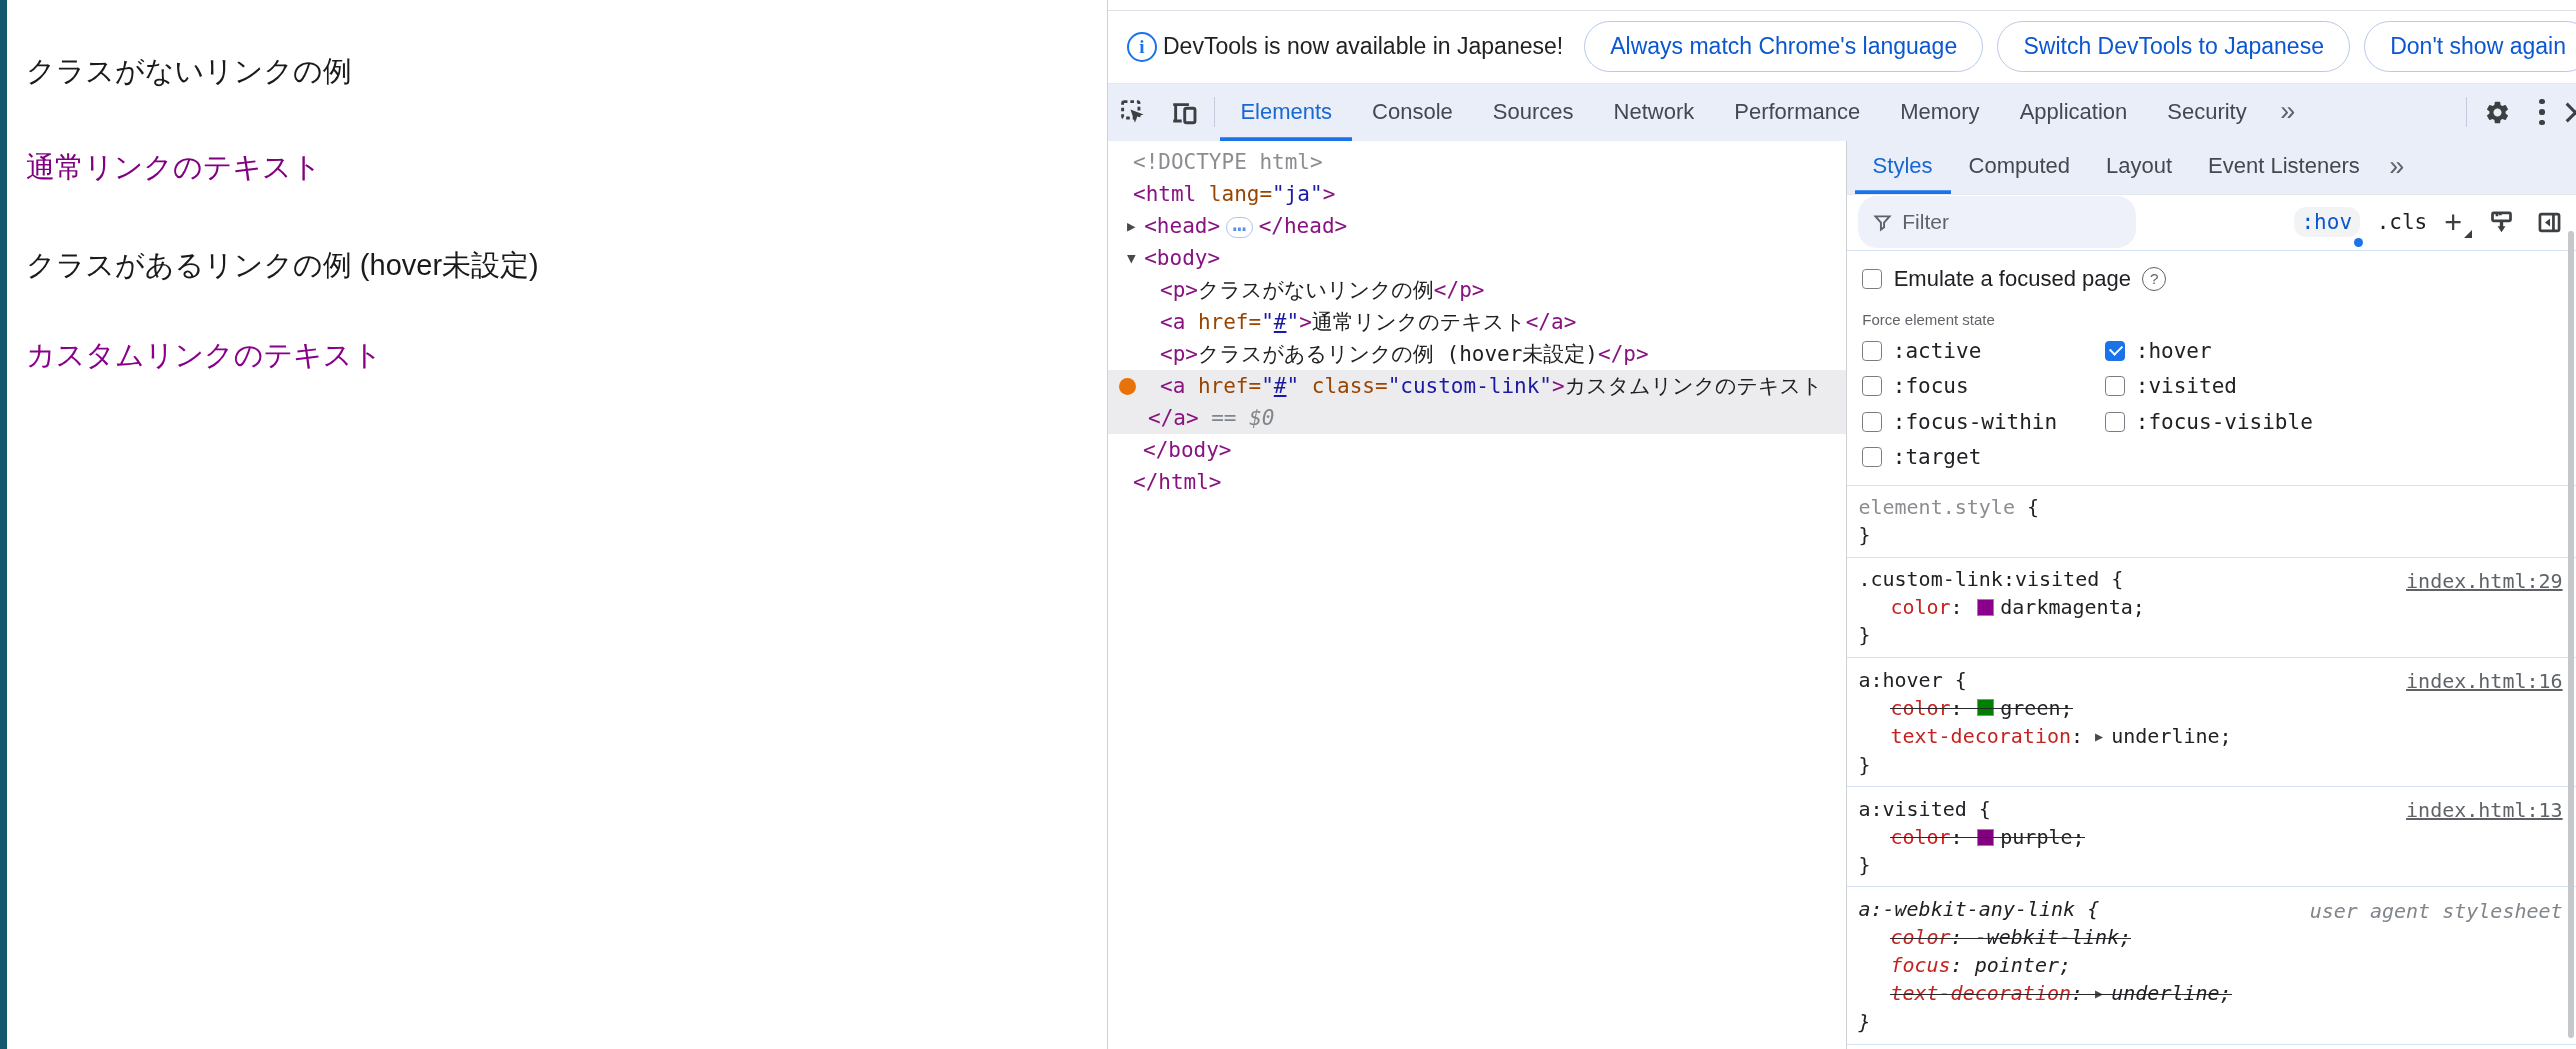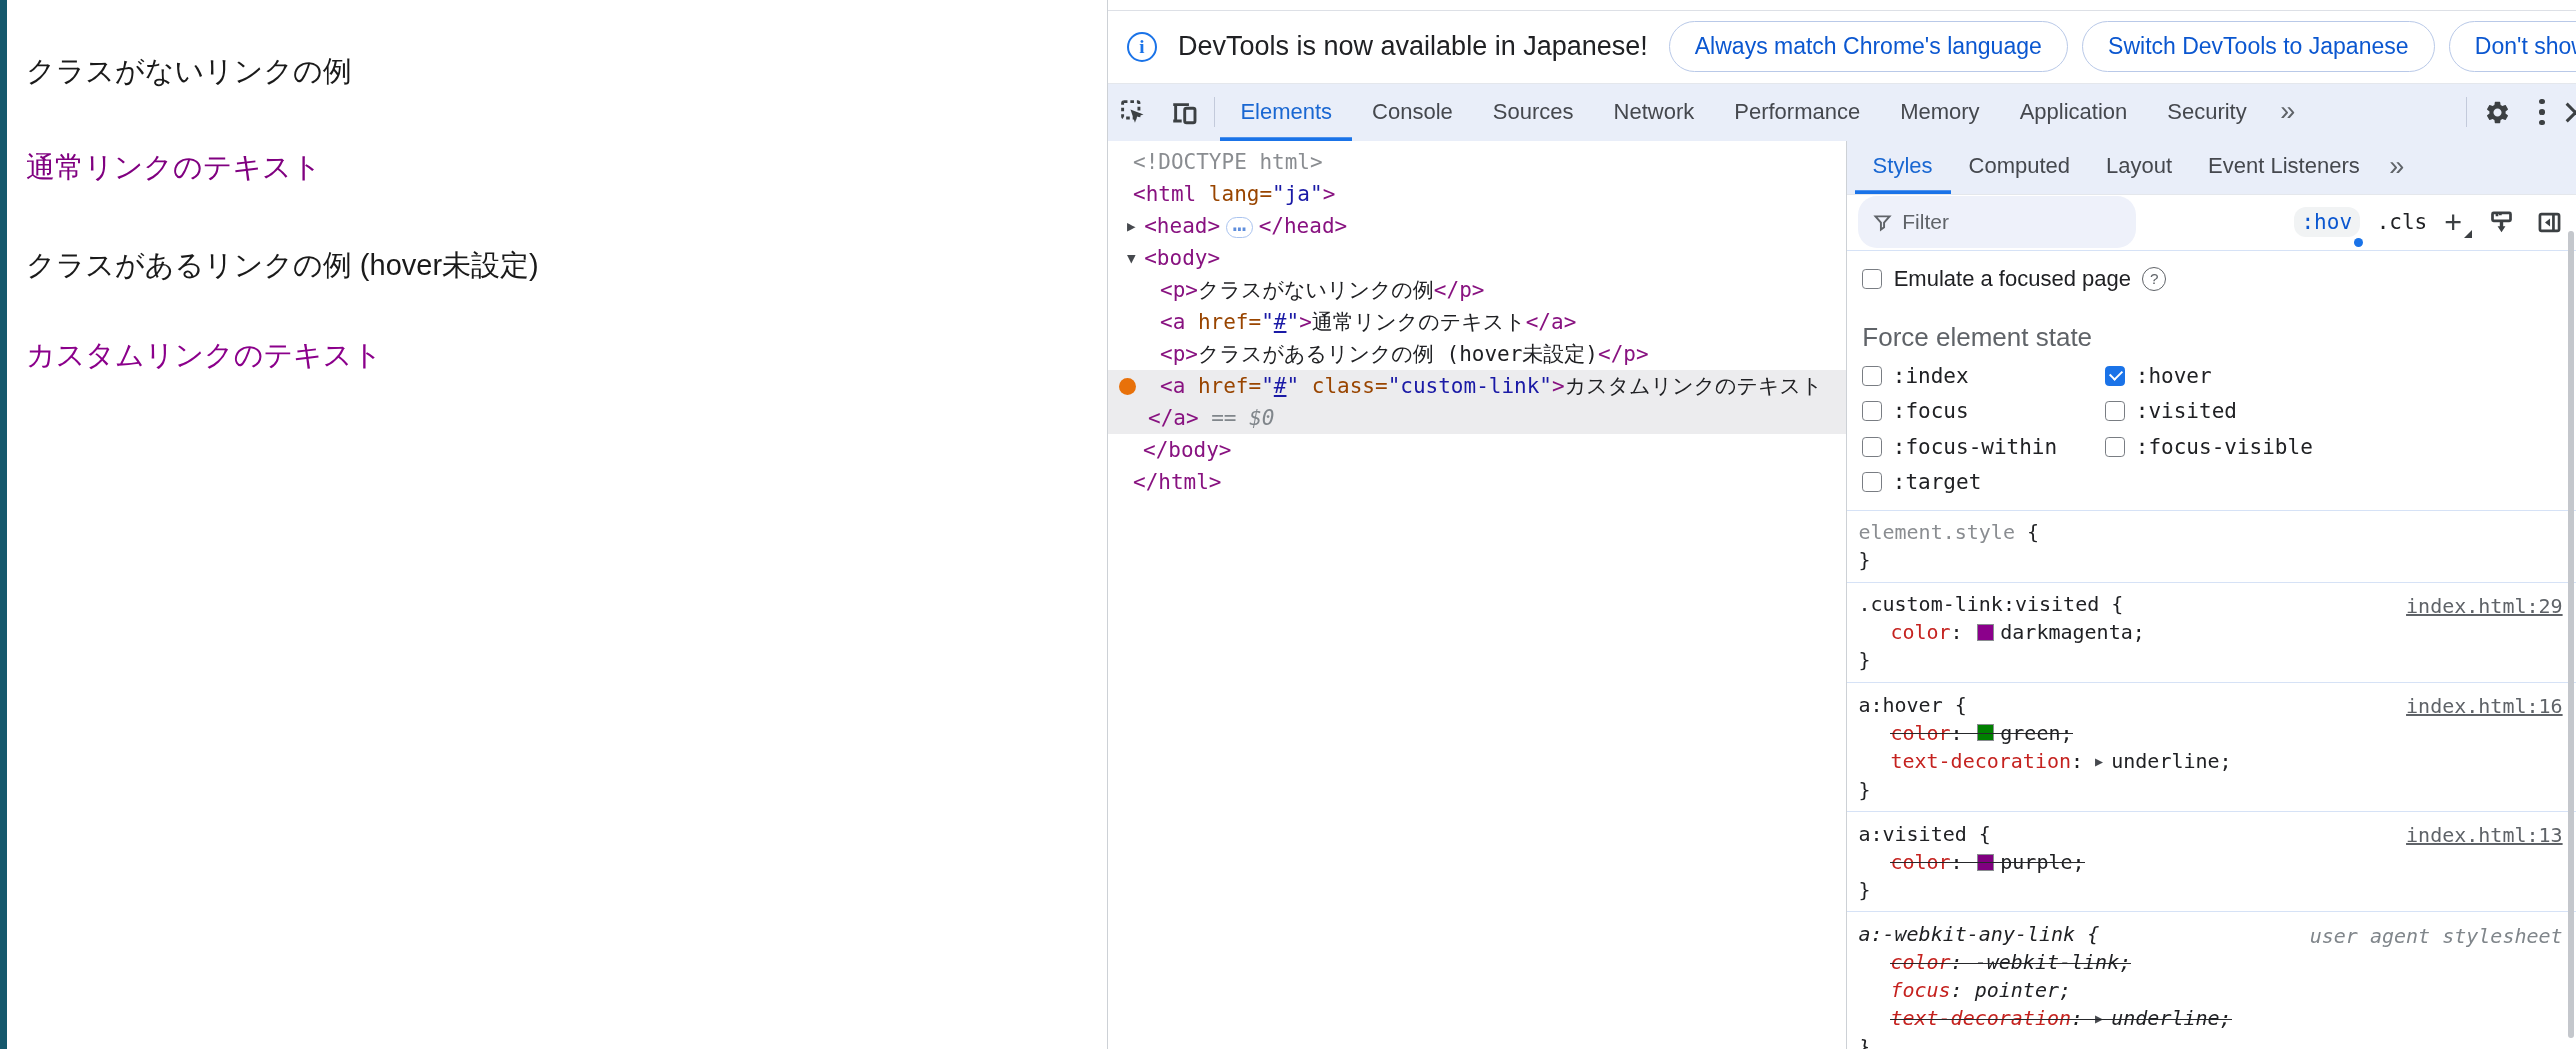--- a/index.html
+++ b/index.html
@@ -17,21 +17,21 @@
   .devtools { position:absolute; left:1107px; top:0; width:1469px; height:1049px;
               border-left:1px solid #cdd1d6; background:#fff; display:flex; flex-direction:column; }
 
   
   .infobar { margin-top:9.5px; height:74px; flex:0 0 74px; border-top:1px solid #dde0e6;
              border-bottom:1px solid #e4e7ec; display:flex; align-items:center;
              padding:0 19px; background:#fff; }
   .info-icon { width:30px; height:30px; border:2.9px solid #1a73e8; border-radius:50%;
                color:#1a73e8; font-size:19px; font-weight:bold; display:flex;
                align-items:center; justify-content:center; flex:0 0 30px; font-family:"Liberation Serif",serif; }
-  .infobar-msg { font-size:27px; color:#202124; margin-left:21px; white-space:nowrap;text-align:center; }
+  .infobar-msg { font-size:23px; color:#202124; margin-left:6px; white-space:nowrap;text-align:center; }
   .infobar-buttons { display:flex; align-items:center; gap:14.3px; margin-left:21px; }
   .pill-btn { border:1.9px solid #b9c9e8; border-radius:26px; height:51px; padding:0 25px;
               display:flex; align-items:center; font-size:23px; color:#0b57d0;
               background:#fff; white-space:nowrap; cursor:pointer; }
 
   
   .toolbar { height:57px; flex:0 0 57px; background:#e9eef9; display:flex; align-items:center; }
   .tbicon { width:50px; height:42px; display:flex; align-items:center; justify-content:center; cursor:pointer; }
   .vsep { width:1px; height:30.5px; background:#c3cadb; margin:0 5.7px; }
   .tab { padding:0 20px; font-size:22px; color:#45484e; line-height:55px; height:57px;
@@ -92,21 +92,21 @@
   .cls-chip { font-family:"DejaVu Sans Mono",monospace; font-size:21px; color:#202124; cursor:pointer; }
   .plus-btn { position:relative; font-size:30.5px; color:#3c4043; line-height:29px; cursor:pointer; padding-right:7.6px; }
   .plus-btn::after { content:""; position:absolute; right:-1.9px; bottom:-1.9px; border-left:8.6px solid transparent;
         border-bottom:8.6px solid #3c4043; }
   .icon-btn { width:30.5px; height:30.5px; display:flex; align-items:center; justify-content:center; cursor:pointer; }
 
   .force-pane { padding:9.5px 15.3px 15.3px; border-bottom:1px solid #d6e2f6; }
   .emulate-row { display:flex; align-items:center; gap:11.4px; font-size:22px; color:#202124; padding:5.7px 0 11.4px; }
   .help-icon { width:24px; height:24px; border:1.9px solid #5f6368; border-radius:50%; color:#5f6368;
         font-size:15.3px; display:flex; align-items:center; justify-content:center; }
-  .force-label { color:#5f6368; font-size:26px; padding:7.6px 0 11.4px;margin-top:11px; }
+  .force-label { color:#5f6368; font-size:15px; padding:7.6px 0 11.4px; }
   .state-grid { display:grid; grid-template-columns:243px auto; row-gap:11.4px;
         font-family:"DejaVu Sans Mono",monospace; font-size:21px; color:#202124; }
   .state-item { display:flex; align-items:center; gap:10.5px; cursor:pointer; }
   .cb { width:20px; height:20px; border:1.9px solid #797d83; border-radius:3.8px; background:#fff; flex:0 0 20px; }
   .cb.checked { background:#1a73e8; border-color:#1a73e8; position:relative; }
   .cb.checked::after { content:""; position:absolute; left:3.8px; top:2.9px; width:9.5px; height:5.7px;
         border-left:2.9px solid #fff; border-bottom:2.9px solid #fff; transform:rotate(-45deg); }
 
   .style-section { position:relative; border-bottom:1px solid #d6e2f6; padding:7.6px 11.4px;
         font-family:"DejaVu Sans Mono",monospace; font-size:20px; line-height:28px; color:#202124; }
@@ -247,21 +247,21 @@
       <div class="force-pane">
         <div class="emulate-row">
           <span class="cb"></span>
           <span>Emulate a focused page</span>
           <span class="help-icon">?</span>
         </div>
         <div class="force-label">Force element state</div>
         <div class="state-grid">
           <span class="state-item">
               <span class="cb"></span>
-              <span>:index</span>
+              <span>:active</span>
             </span>
           <span class="state-item">
               <span class="cb checked"></span>
               <span>:hover</span>
             </span>
           <span class="state-item">
               <span class="cb"></span>
               <span>:focus</span>
             </span>
           <span class="state-item">

